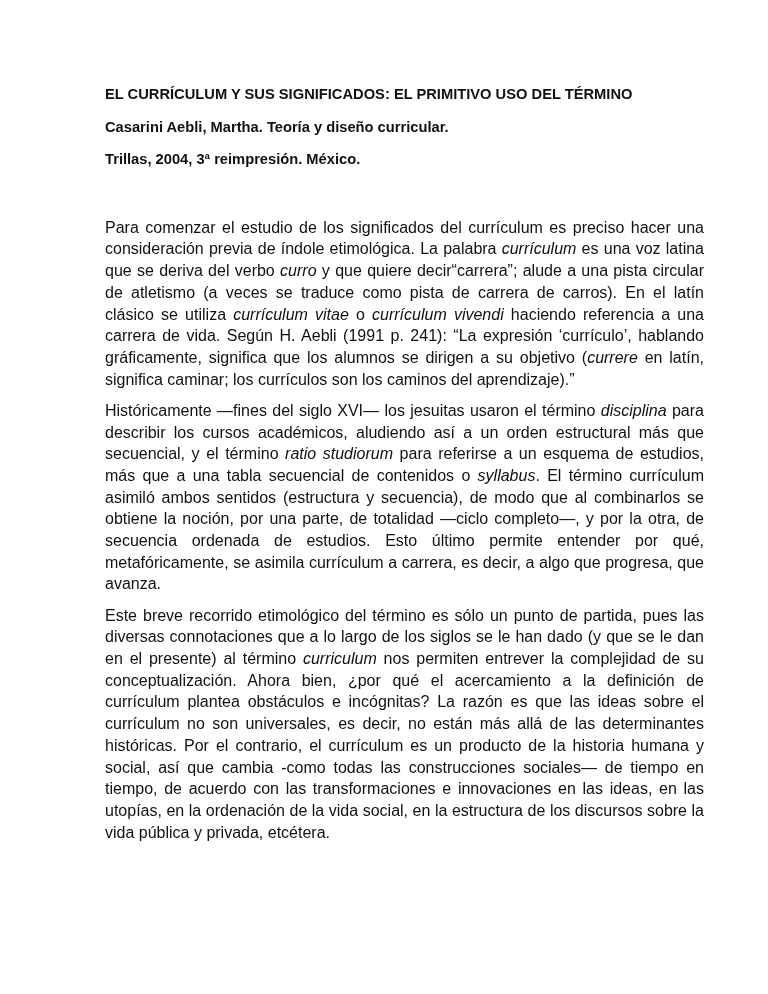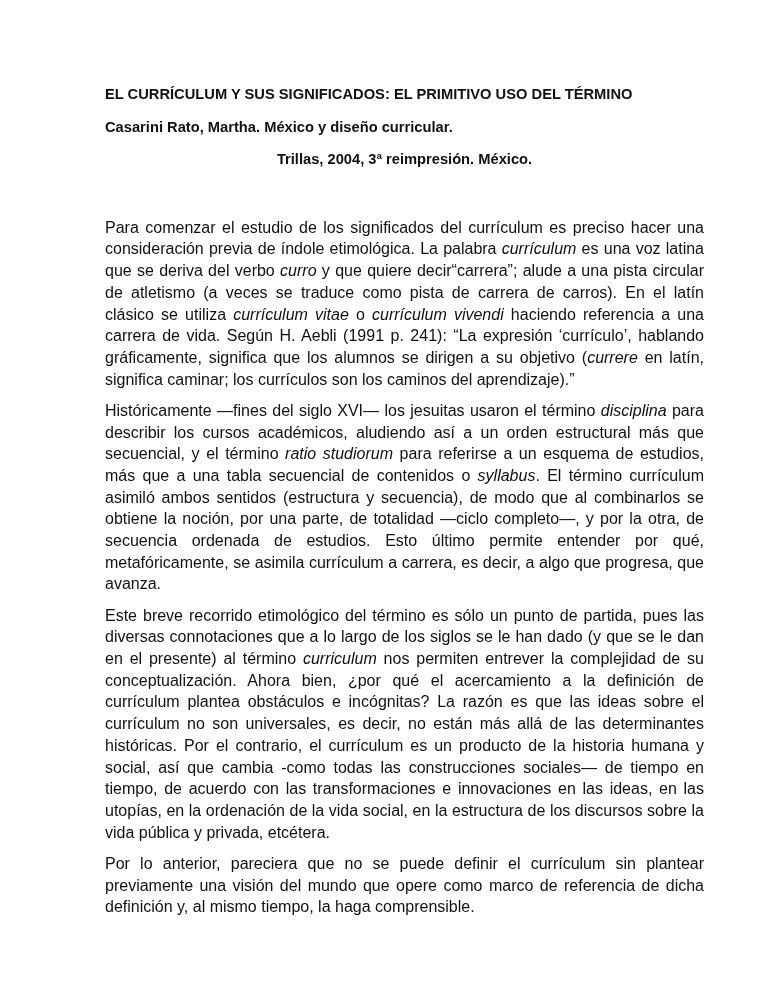--- a/index.html
+++ b/index.html
@@ -30,39 +30,37 @@
     letter-spacing: 0;
   }
   .ref {
     font-size: 14.7px;
     line-height: 21.7px;
     font-weight: bold;
     margin: 0 0 10.8px 0;
   }
   .ref-last {
     margin-bottom: 46px;
-    text-align: center;
   }
   .para {
     font-size: 16px;
     line-height: 21.7px;
     text-align: justify;
     margin: 0 0 9.5px 0;
   }
   .para em {
     font-style: italic;
   }
 </style>
 </head>
 <body>
 
 <div class="page">
   <h1 class="doc-title">EL CURRÍCULUM Y SUS SIGNIFICADOS: EL PRIMITIVO USO DEL TÉRMINO</h1>
-  <p class="ref">Casarini Rato, Martha. México y diseño curricular.</p>
+  <p class="ref">Casarini Aebli, Martha. Teoría y diseño curricular.</p>
   <p class="ref ref-last">Trillas, 2004, 3ª reimpresión. México.</p>
 
   <div class="body-text">
     <p class="para"><span>Para comenzar el estudio de los significados del currículum es preciso hacer una consideración previa de índole etimológica. La palabra </span><em>currículum</em><span> es una voz latina que se deriva del verbo </span><em>curro</em><span> y que quiere decir“carrera”; alude a una pista circular de atletismo (a veces se traduce como pista de carrera de carros). En el latín clásico se utiliza </span><em>currículum vitae</em><span> o </span><em>currículum vivendi</em><span> haciendo referencia a una carrera de vida. Según H. Aebli (1991 p. 241): “La expresión ‘currículo’, hablando gráficamente, significa que los alumnos se dirigen a su objetivo (</span><em>currere</em><span> en latín, significa caminar; los currículos son los caminos del aprendizaje).”</span></p>
     <p class="para"><span>Históricamente —fines del siglo XVI— los jesuitas usaron el término </span><em>disciplina</em><span> para describir los cursos académicos, aludiendo así a un orden estructural más que secuencial, y el término </span><em>ratio studiorum</em><span> para referirse a un esquema de estudios, más que a una tabla secuencial de contenidos o </span><em>syllabus</em><span>. El término currículum asimiló ambos sentidos (estructura y secuencia), de modo que al combinarlos se obtiene la noción, por una parte, de totalidad —ciclo completo—, y por la otra, de secuencia ordenada de estudios. Esto último permite entender por qué, metafóricamente, se asimila currículum a carrera, es decir, a algo que progresa, que avanza.</span></p>
     <p class="para"><span>Este breve recorrido etimológico del término es sólo un punto de partida, pues las diversas connotaciones que a lo largo de los siglos se le han dado (y que se le dan en el presente) al término </span><em>curriculum</em><span> nos permiten entrever la complejidad de su conceptualización. Ahora bien, ¿por qué el acercamiento a la definición de currículum plantea obstáculos e incógnitas? La razón es que las ideas sobre el currículum no son universales, es decir, no están más allá de las determinantes históricas. Por el contrario, el currículum es un producto de la historia humana y social, así que cambia -como todas las construcciones sociales— de tiempo en tiempo, de acuerdo con las transformaciones e innovaciones en las ideas, en las utopías, en la ordenación de la vida social, en la estructura de los discursos sobre la vida pública y privada, etcétera.</span></p>
-    <p class="para"><span>Por lo anterior, pareciera que no se puede definir el currículum sin plantear previamente una visión del mundo que opere como marco de referencia de dicha definición y, al mismo tiempo, la haga comprensible.</span></p>
   </div>
 </div>
 
 </body></html>

